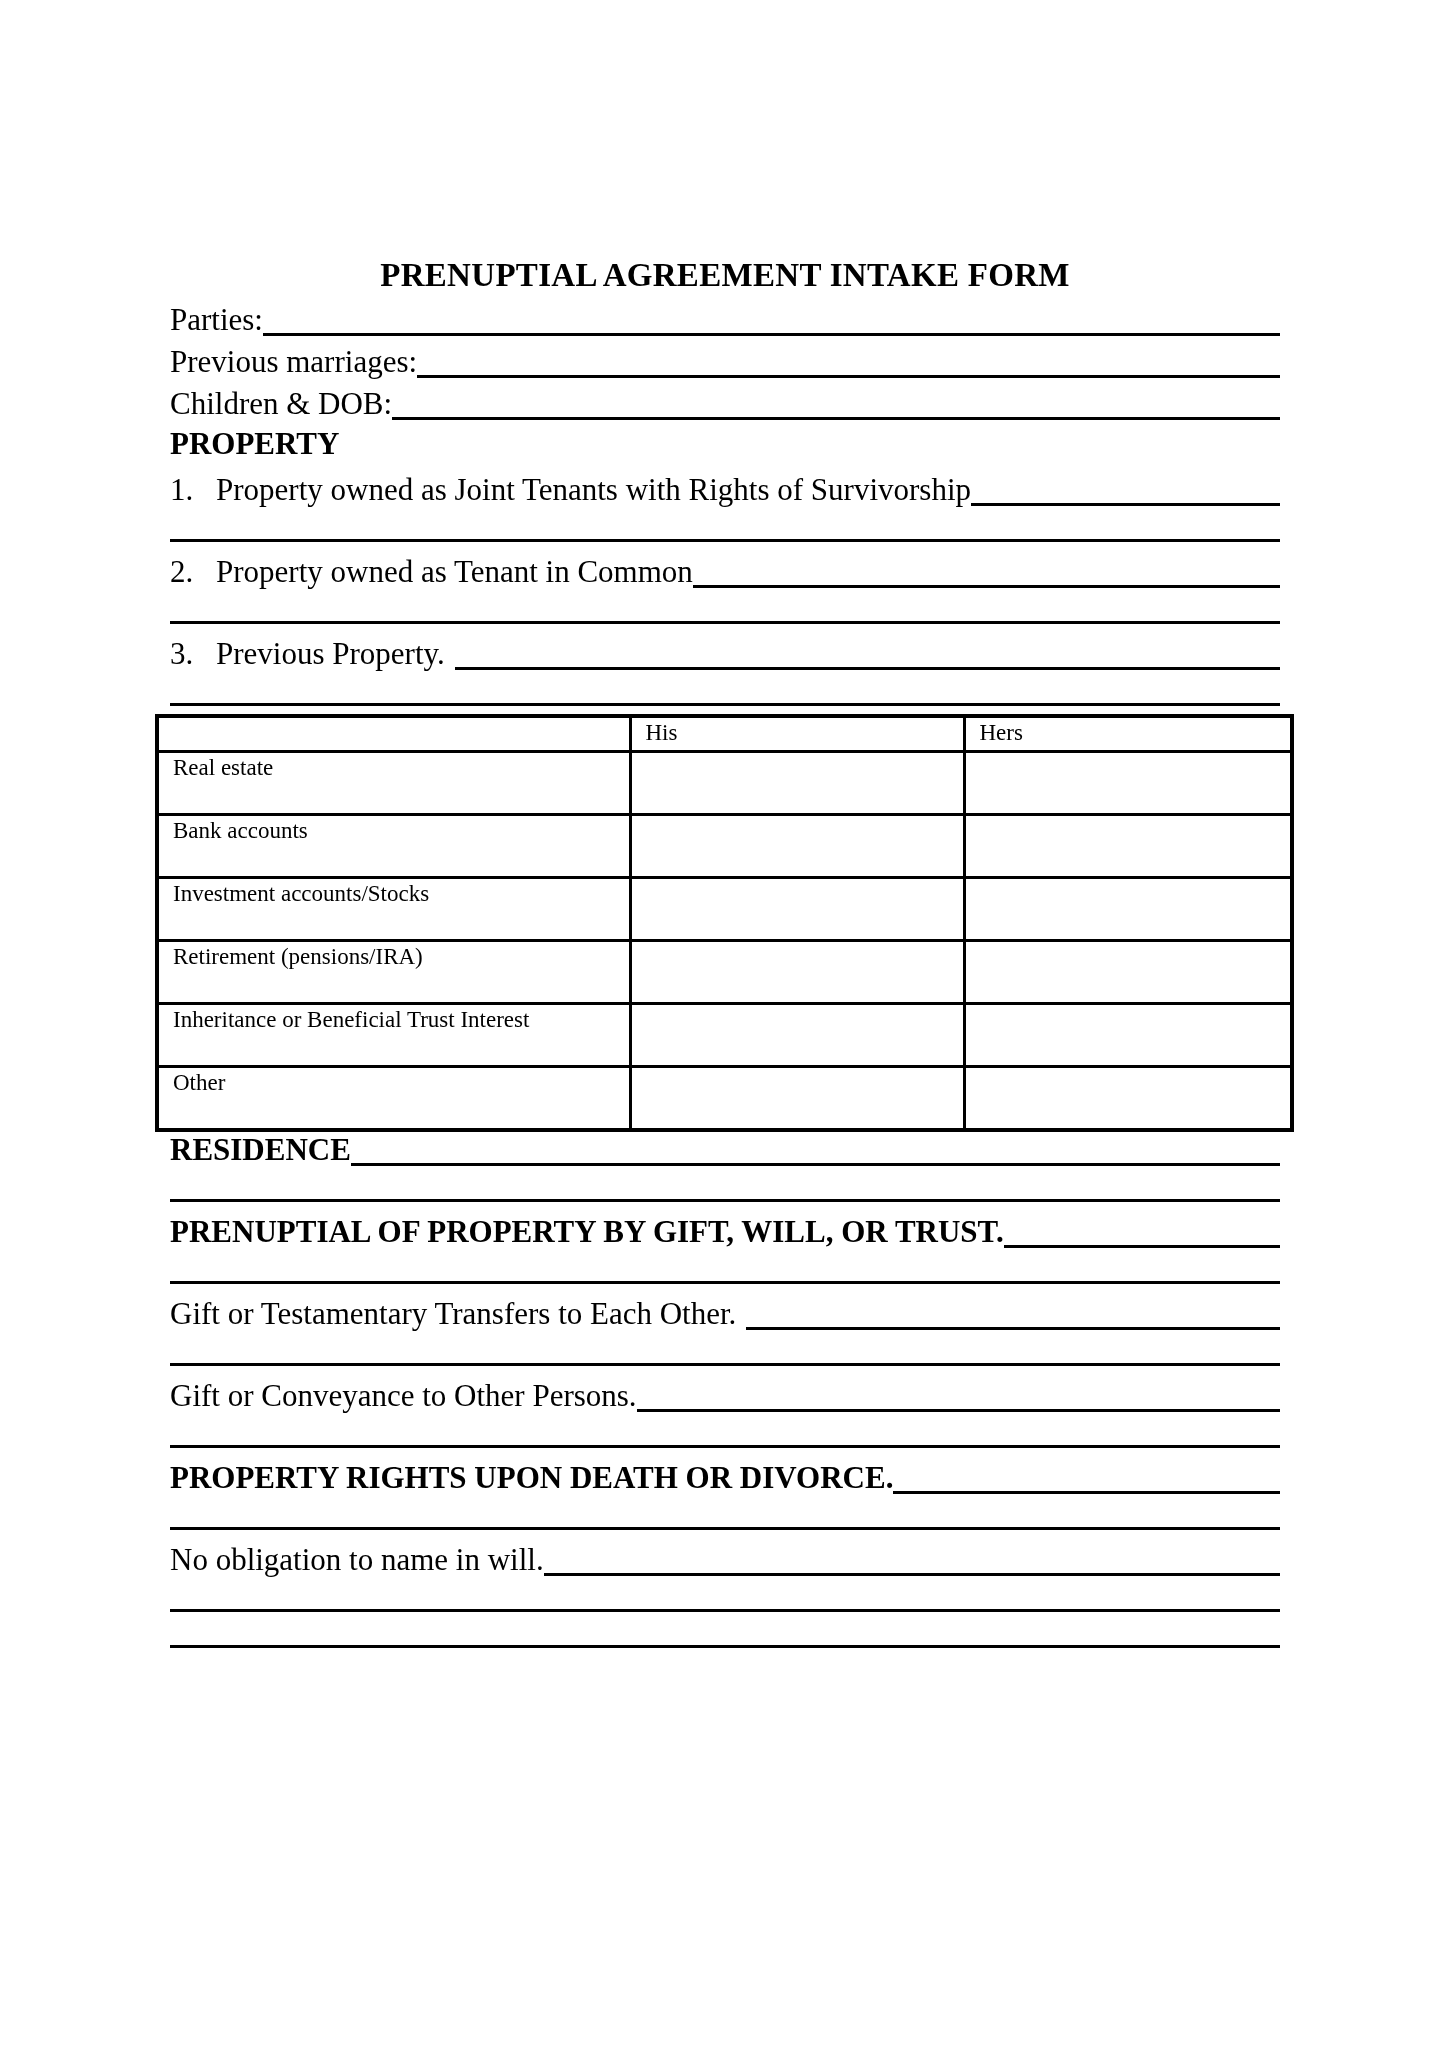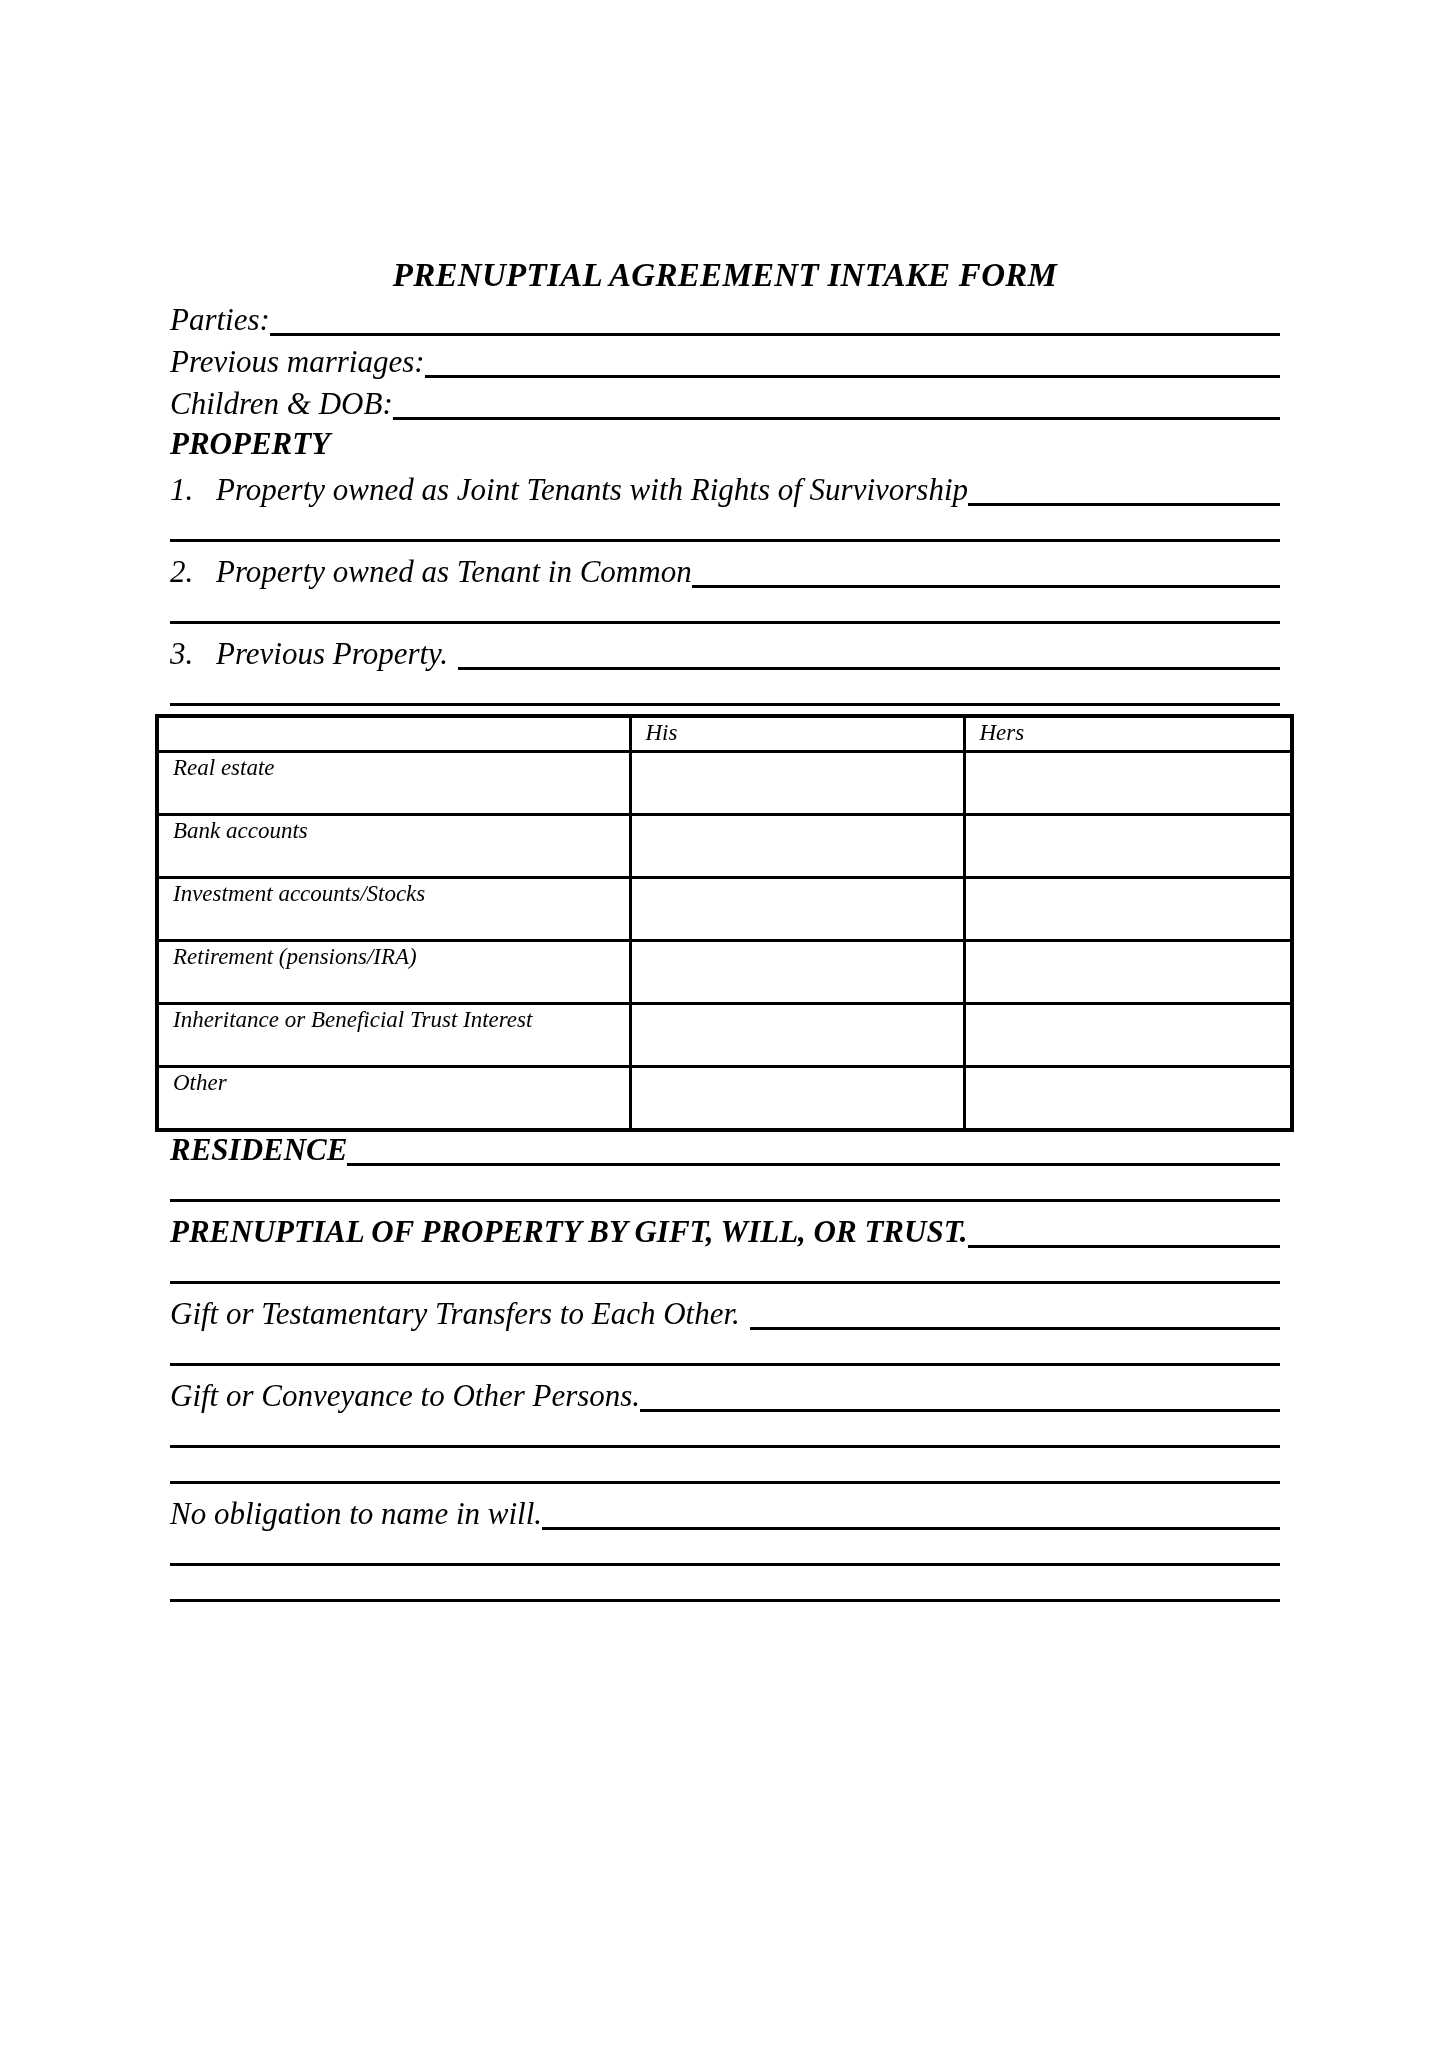--- a/index.html
+++ b/index.html
@@ -5,21 +5,20 @@
   html, body { margin: 0; padding: 0; background: #ffffff; }
   .page {
     position: relative;
     width: 1446px;
     height: 2048px;
     background: #ffffff;
     color: #000000;
     font-family: "Liberation Serif", "DejaVu Serif", serif;
     font-size: 31px;
     overflow: hidden;
-    font-style: italic;
   }
   .content {
     box-sizing: border-box;
     padding: 256px 166px 0 170px;
   }
   .title {
     text-align: center;
     font-weight: bold;
     font-size: 33px;
     line-height: 38px;
@@ -188,20 +187,24 @@
     </div>
 
     <div class="row t46">
       <span class="label">Gift or Conveyance to Other Persons.</span>
       <span class="fill"></span>
     </div>
     <div class="row cont">
       <span class="fill"></span>
     </div>
 
+    <div class="row t46">
+      <span class="label b">PROPERTY RIGHTS UPON DEATH OR DIVORCE.</span>
+      <span class="fill"></span>
+    </div>
     <div class="row cont">
       <span class="fill"></span>
     </div>
 
     <div class="row t46">
       <span class="label">No obligation to name in will.</span>
       <span class="fill"></span>
     </div>
     <div class="row cont">
       <span class="fill"></span>

